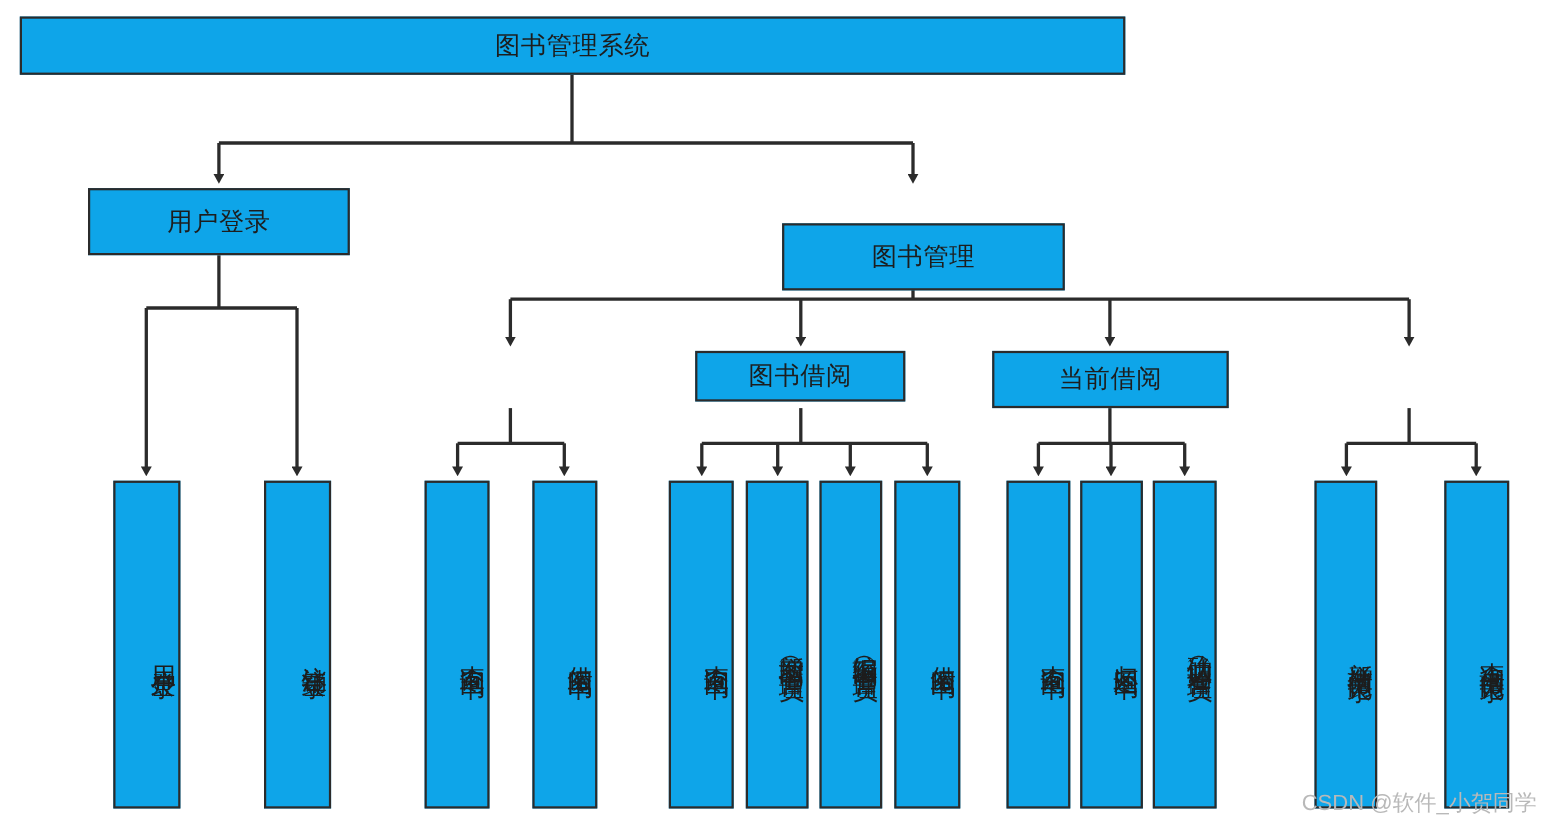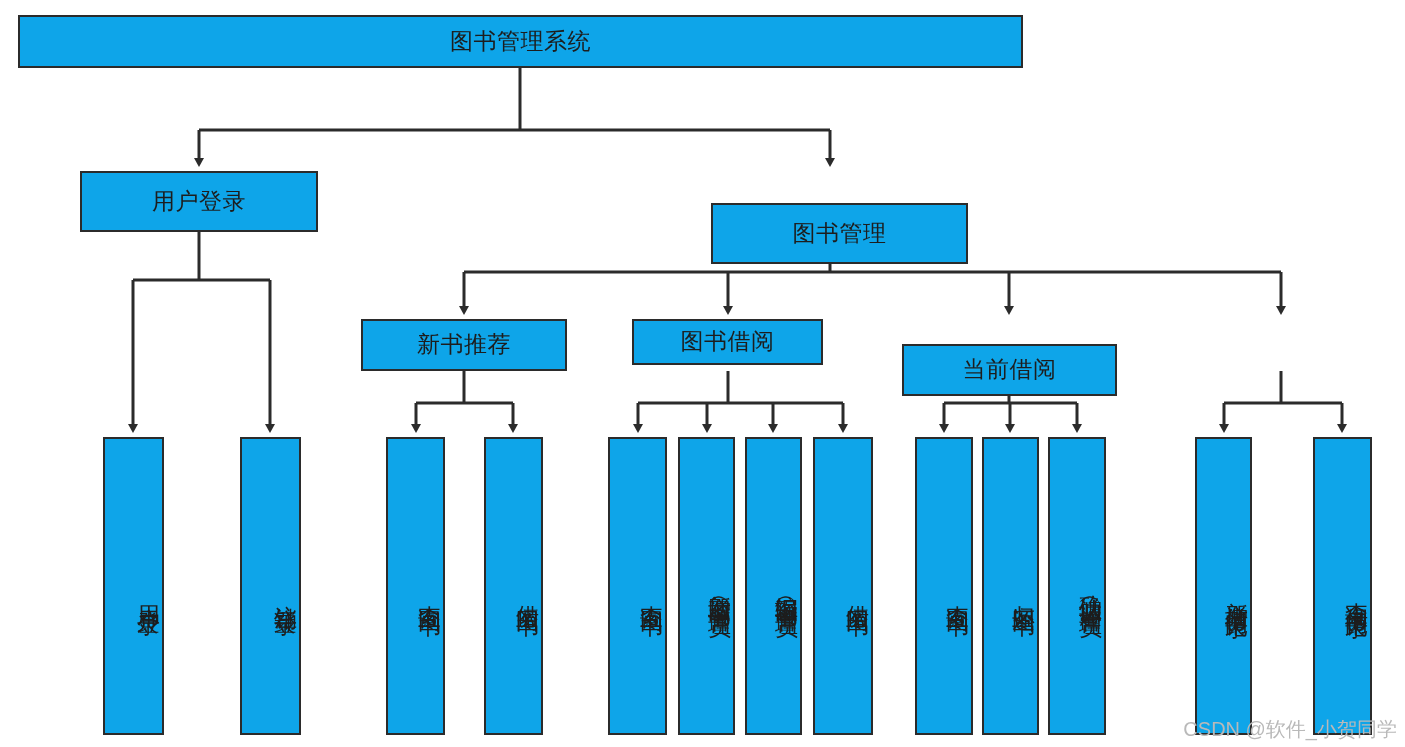--- a/index.html
+++ b/index.html
@@ -117,23 +117,22 @@
       <path d="M1224,403 L1224,425" marker-end="url(#arrow)"></path>
       <path d="M1342,403 L1342,425" marker-end="url(#arrow)"></path>
     </g>
   </svg>
 
   <div class="node horiz node-title" id="n-root" style="left: 18px; top: 15px; width: 1005px; height: 53px;">图书管理系统</div>
 
   <div class="node horiz" id="n-l2-0" style="left: 80px; top: 171px; width: 238px; height: 61px;">用户登录</div>
   <div class="node horiz" id="n-l2-1" style="left: 711px; top: 171px; width: 257px; height: 61px; margin-top: 32px;">图书管理</div>
 
-  <div class="node horiz" id="n-l3-0" style="left: 361px; top: 319px; width: 206px; height: 52px;">新书推荐</div>
   <div class="node horiz" id="n-l3-1" style="left: 632px; top: 319px; width: 191px; height: 46px;">图书借阅</div>
-  <div class="node horiz" id="n-l3-2" style="left: 902px; top: 319px; width: 215px; height: 52px; margin-top: 25px;">当前借阅</div>
+  <div class="node horiz" id="n-l3-2" style="left: 902px; top: 319px; width: 215px; height: 52px;">当前借阅</div>
 
   <div class="node vert" id="n-lf-0" style="left: 103px; top: 437px; width: 61px; height: 298px;">用户登录</div>
   <div class="node vert" id="n-lf-1" style="left: 240px; top: 437px; width: 61px; height: 298px;">注销登录</div>
   <div class="node vert" id="n-lf-2" style="left: 386px; top: 437px; width: 59px; height: 298px;">查询图书</div>
   <div class="node vert" id="n-lf-3" style="left: 484px; top: 437px; width: 59px; height: 298px;">借阅图书</div>
   <div class="node vert" id="n-lf-4" style="left: 608px; top: 437px; width: 59px; height: 298px;">查询图书</div>
   <div class="node vert tall-text" id="n-lf-5" style="left: 678px; top: 437px; width: 57px; height: 298px;">新增图书（管理员）</div>
   <div class="node vert tall-text" id="n-lf-6" style="left: 745px; top: 437px; width: 57px; height: 298px;">编辑图书（管理员）</div>
   <div class="node vert" id="n-lf-7" style="left: 813px; top: 437px; width: 60px; height: 298px;">借阅图书</div>
   <div class="node vert" id="n-lf-8" style="left: 915px; top: 437px; width: 58px; height: 298px;">查询图书</div>

